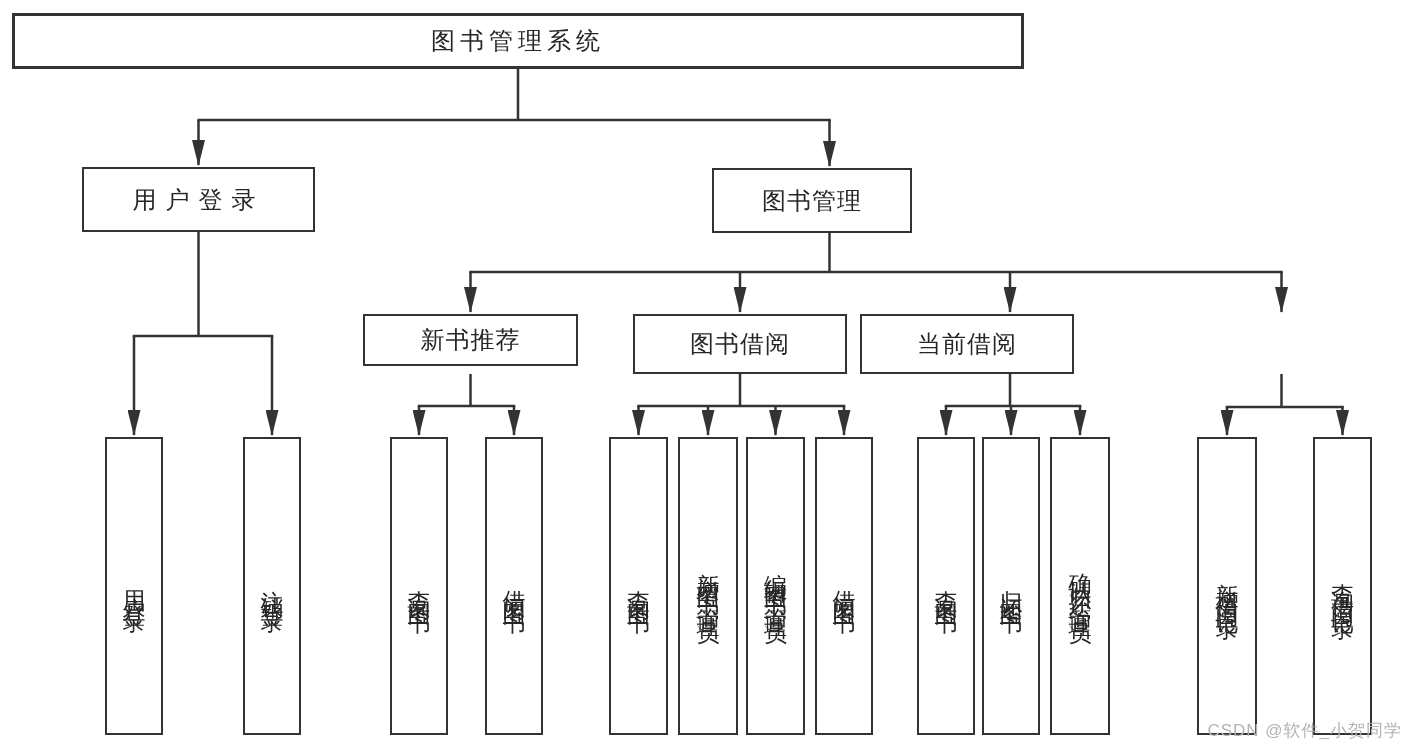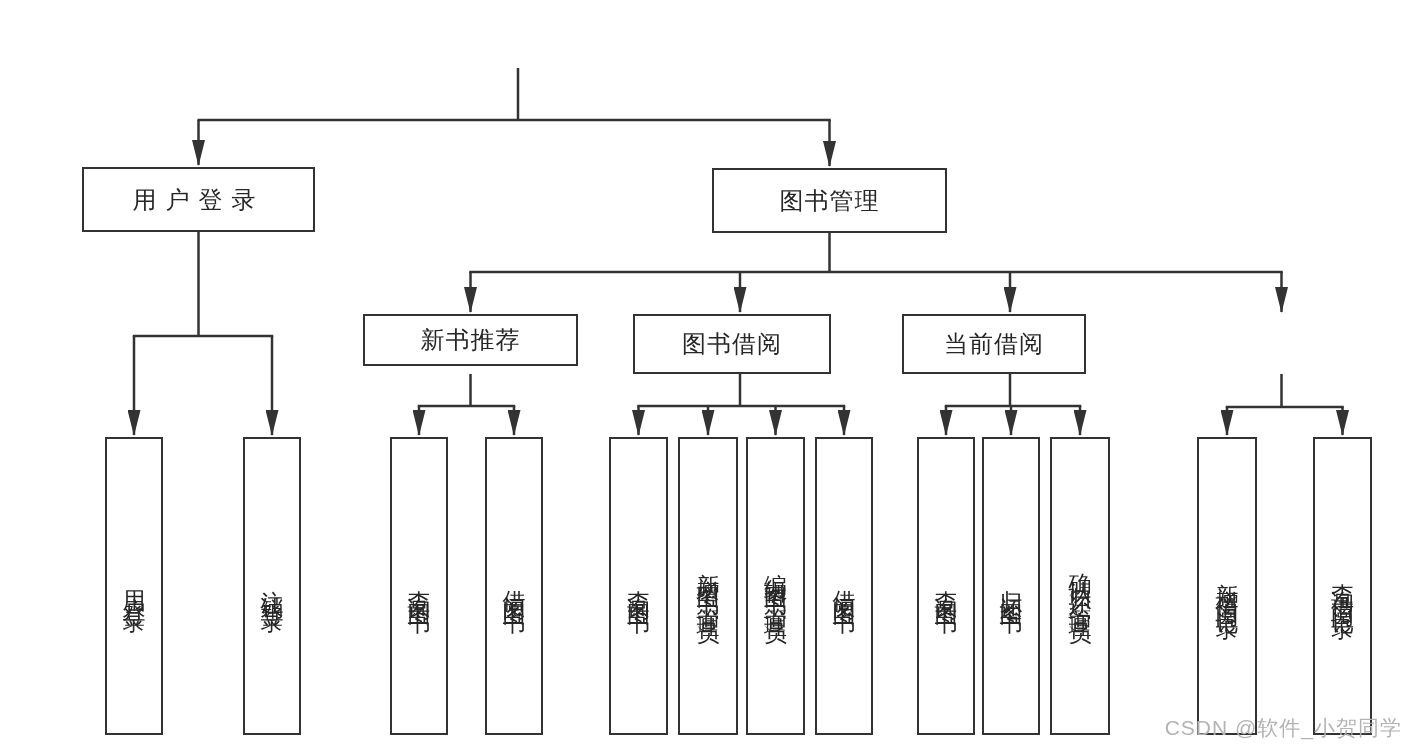--- a/index.html
+++ b/index.html
@@ -42,21 +42,21 @@
     writing-mode: vertical-rl;
     text-orientation: upright;
     font-size: 23px;
     letter-spacing: 7px;
     line-height: 1;
   }
   .watermark {
     position: absolute;
     right: 3px;
     bottom: 5px;
-    font-size: 21px;
+    font-size: 17px;
     color: #b3b3b3;
     letter-spacing: 1px;
     white-space: nowrap;
   }
 </style>
 </head>
 <body>
 
 <div class="canvas">
 
@@ -103,35 +103,38 @@
       <line x1="1011" y1="406" x2="1011" y2="435" marker-end="url(#arrowhead)"></line>
       <line x1="1080" y1="406" x2="1080" y2="435" marker-end="url(#arrowhead)"></line>
 
       <line x1="1281.5" y1="374" x2="1281.5" y2="407"></line>
       <line x1="1225.75" y1="407" x2="1343.75" y2="407"></line>
       <line x1="1227" y1="407" x2="1227" y2="435" marker-end="url(#arrowhead)"></line>
       <line x1="1342.5" y1="407" x2="1342.5" y2="435" marker-end="url(#arrowhead)"></line>
     </g>
   </svg>
 
+  <div class="box root hlabel" style="left:12px;top:13px;width:1012px;height:56px">
+    <span class="ls5">图书管理系统</span>
+  </div>
 
   <div class="box hlabel" style="left:82px;top:167px;width:233px;height:65px">
     <span class="ls9">用户登录</span>
   </div>
-  <div class="box hlabel" style="left:712px;top:168px;width:235px;height:65px">
+  <div class="box hlabel" style="left:712px;top:168px;width:200px;height:65px">
     <span>图书管理</span>
   </div>
 
   <div class="box hlabel" style="left:363px;top:314px;width:215px;height:52px">
     <span>新书推荐</span>
   </div>
-  <div class="box hlabel" style="left:633px;top:314px;width:198px;height:60px">
+  <div class="box hlabel" style="left:633px;top:314px;width:214px;height:60px">
     <span>图书借阅</span>
   </div>
-  <div class="box hlabel" style="left:902px;top:314px;width:184px;height:60px">
+  <div class="box hlabel" style="left:860px;top:314px;width:214px;height:60px">
     <span>当前借阅</span>
   </div>
 
   <div class="box vbox" style="left:105px;top:437px;width:58px;height:298px">
     <span>用户登录</span>
   </div>
   <div class="box vbox" style="left:243px;top:437px;width:58px;height:298px">
     <span>注销登录</span>
   </div>
 

